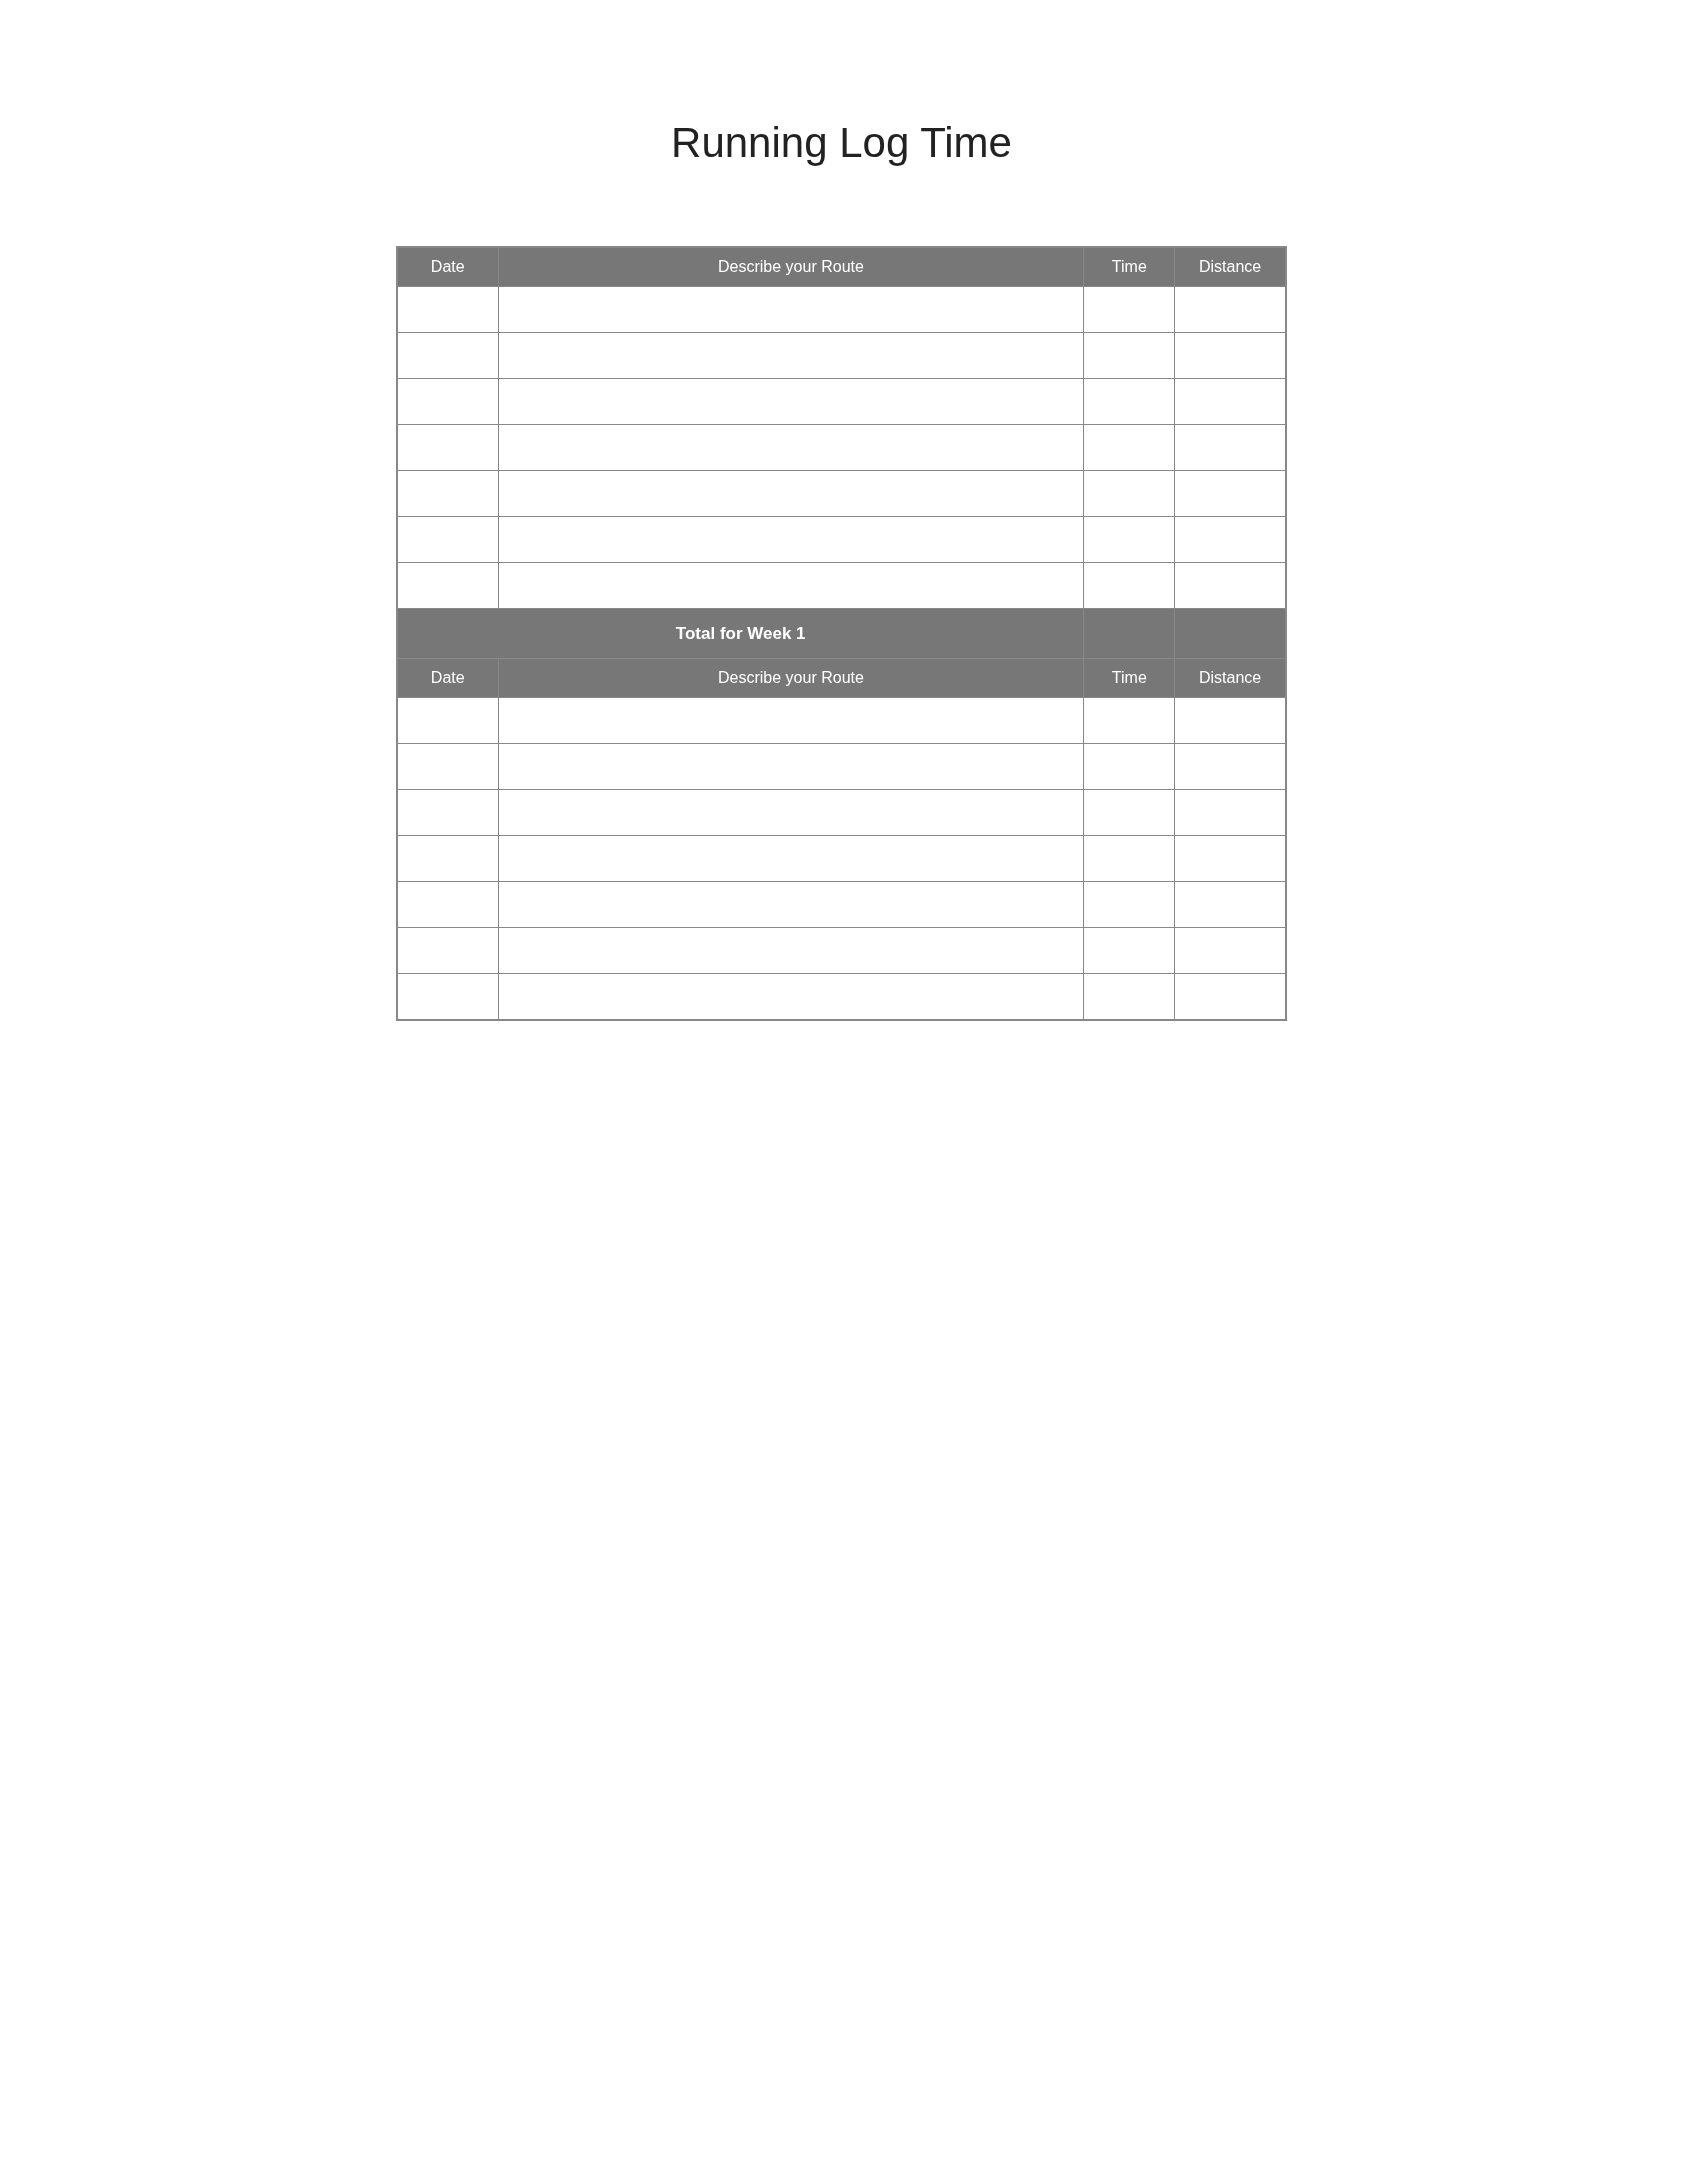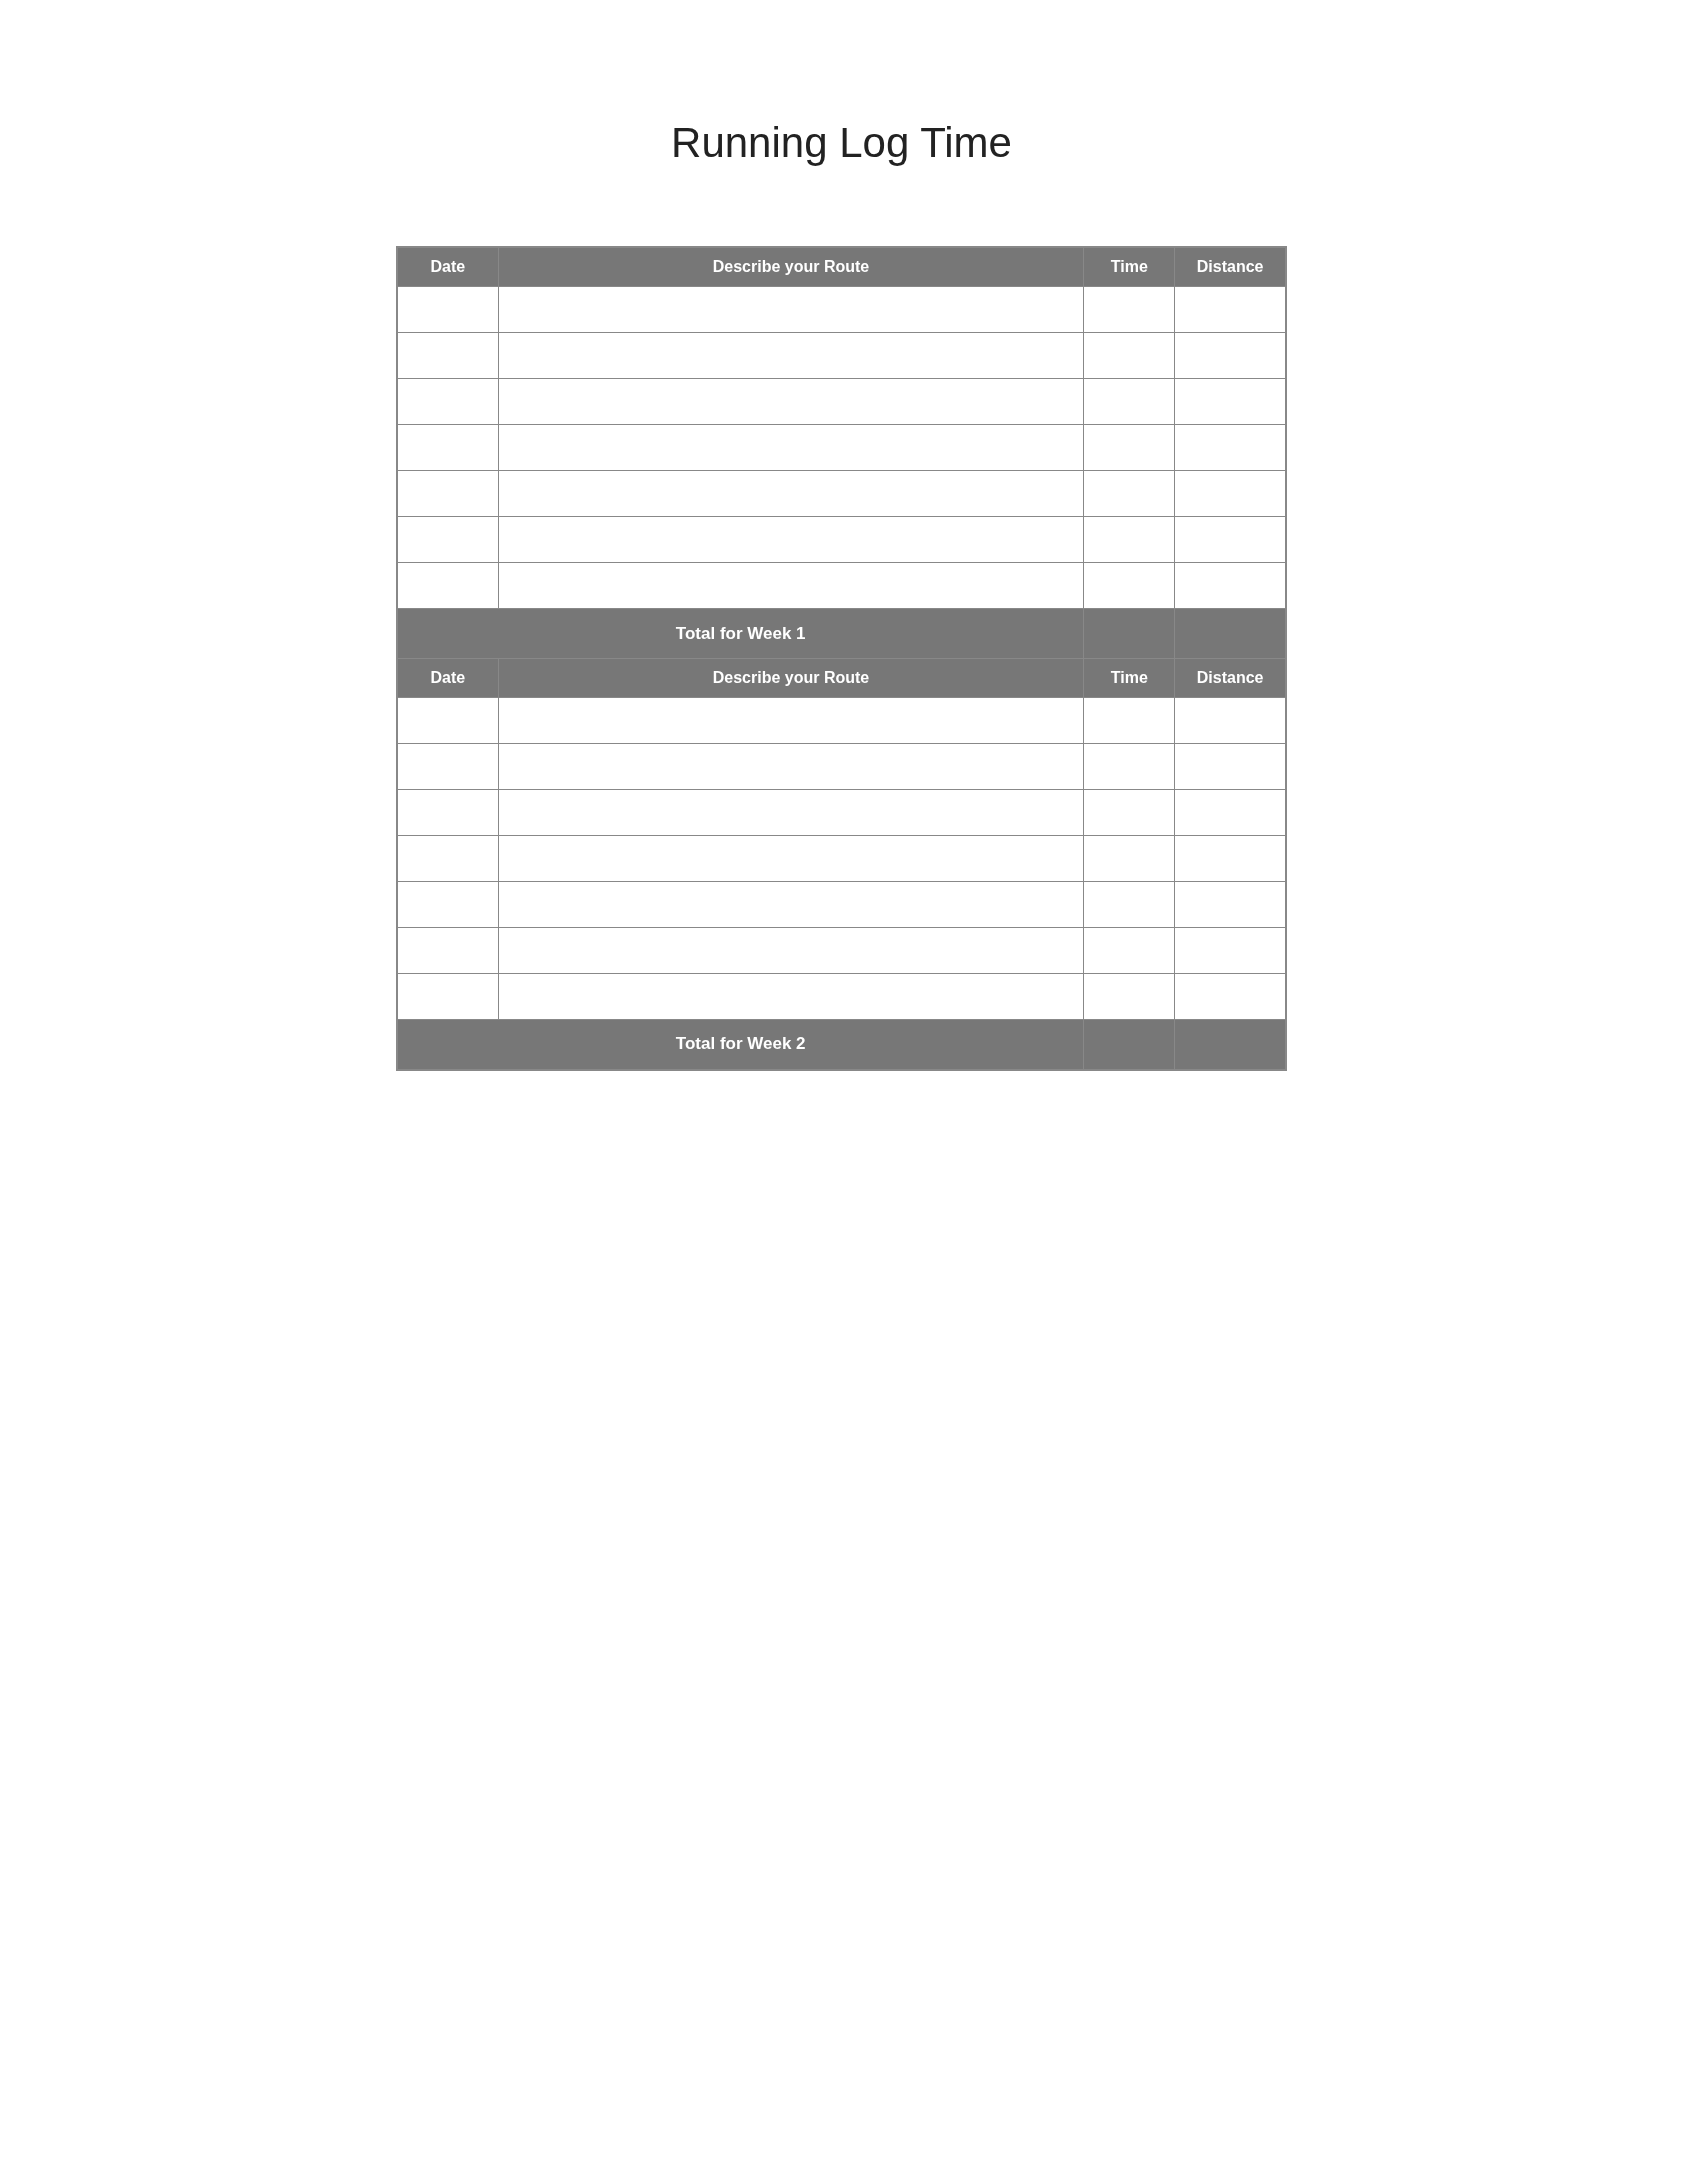--- a/index.html
+++ b/index.html
@@ -33,21 +33,21 @@
     }
 
     .log-table td, .log-table th {
       border: 1px solid #888;
     }
 
     .header-row th {
       background-color: #777;
       color: #ffffff;
       font-size: 16px;
-      font-weight: bold;
+      font-weight: normal;
       text-align: center;
       padding: 10px 6px;
     }
 
     .header-row th.date-col {
       width: 99px;
     }
 
     .header-row th.route-col {
       width: 574px;
@@ -191,20 +191,15 @@
     <td></td>
     <td></td>
   </tr>
   <tr class="data-row">
     <td></td>
     <td></td>
     <td></td>
     <td></td>
   </tr>
 
-  <tr class="total-row">
-    <td colspan="2" class="total-label">Total for Week 2</td>
-    <td class="total-empty"></td>
-    <td class="total-empty"></td>
-  </tr>
 </tbody>
   </table>
 
 
 </body></html>

